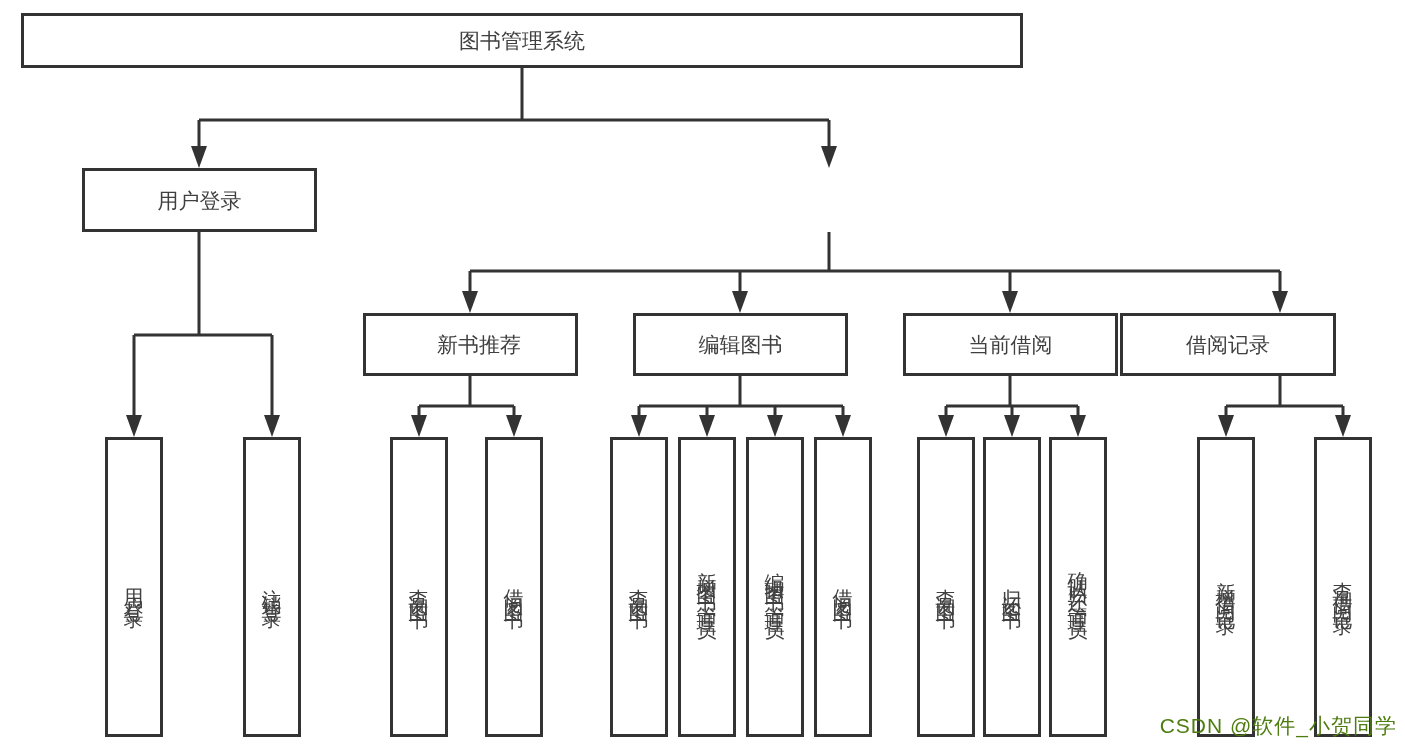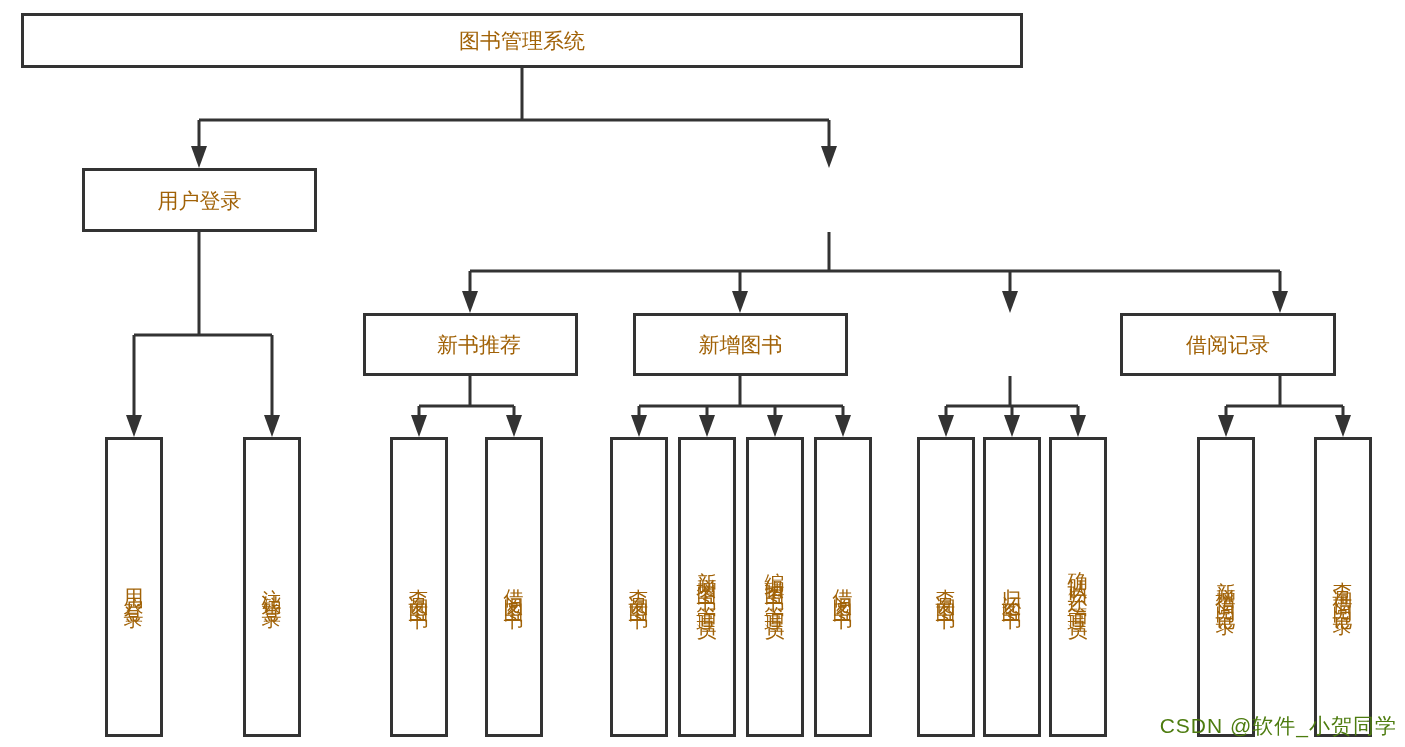--- a/index.html
+++ b/index.html
@@ -17,21 +17,21 @@
     width: 1405px; height: 747px;
   }
   .node {
     position: absolute;
     box-sizing: border-box;
     border: 3px solid #333333;
     background: #ffffff;
     display: flex;
     align-items: center;
     justify-content: center;
-    color: #a16207;
+    color: #404040;
     font-size: 21px;
     line-height: 1;
     white-space: nowrap;
   }
   .node.vertical {
     writing-mode: vertical-rl;
     text-orientation: mixed;
     font-size: 20px;
     letter-spacing: 7px;
     white-space: normal;
@@ -92,21 +92,22 @@
       <polygon points="1218,415 1234,415 1226,437"></polygon>
       <polygon points="1335,415 1351,415 1343,437"></polygon>
     </g>
   </svg>
 
   <div class="node" style="left:21px; top:13px; width:1002px; height:55px;">图书管理系统</div>
 
   <div class="node" style="left:82px; top:168px; width:235px; height:64px;">用户登录</div>
 
   <div class="node" style="left:363px; top:313px; width:215px; height:63px;padding-left:17px;">新书推荐</div>
-  <div class="node" style="left:633px; top:313px; width:215px; height:63px;">新增图书</div>
+  <div class="node" style="left:633px; top:313px; width:215px; height:63px;">编辑图书</div>
+  <div class="node" style="left:903px; top:313px; width:215px; height:63px;">当前借阅</div>
   <div class="node" style="left:1120px; top:313px; width:216px; height:63px;">借阅记录</div>
 
   <div class="node vertical" style="left:105px; top:437px; width:58px; height:300px;">用户登录</div>
   <div class="node vertical" style="left:243px; top:437px; width:58px; height:300px;">注销登录</div>
 
   <div class="node vertical" style="left:390px; top:437px; width:58px; height:300px;">查询图书</div>
   <div class="node vertical" style="left:485px; top:437px; width:58px; height:300px;">借阅图书</div>
 
   <div class="node vertical" style="left:610px; top:437px; width:58px; height:300px;">查询图书</div>
   <div class="node vertical" style="left:678px; top:437px; width:58px; height:300px;">新增图书（管理员）</div>

